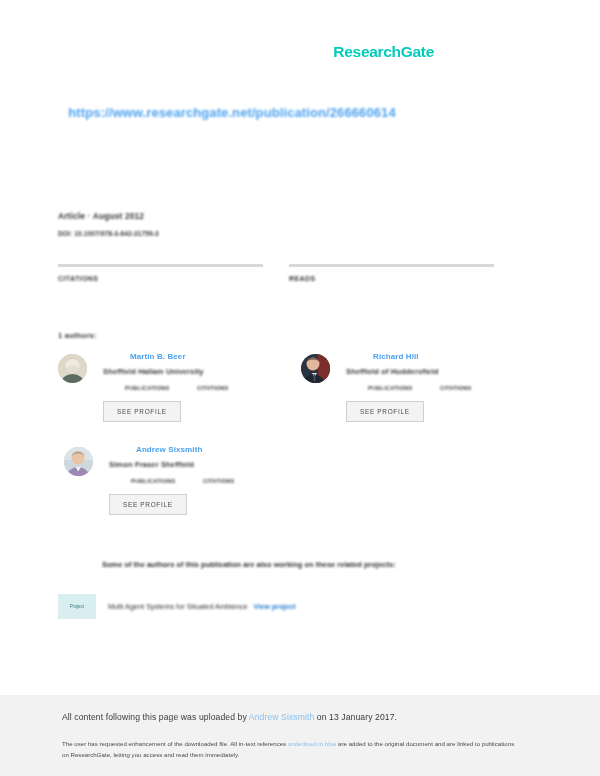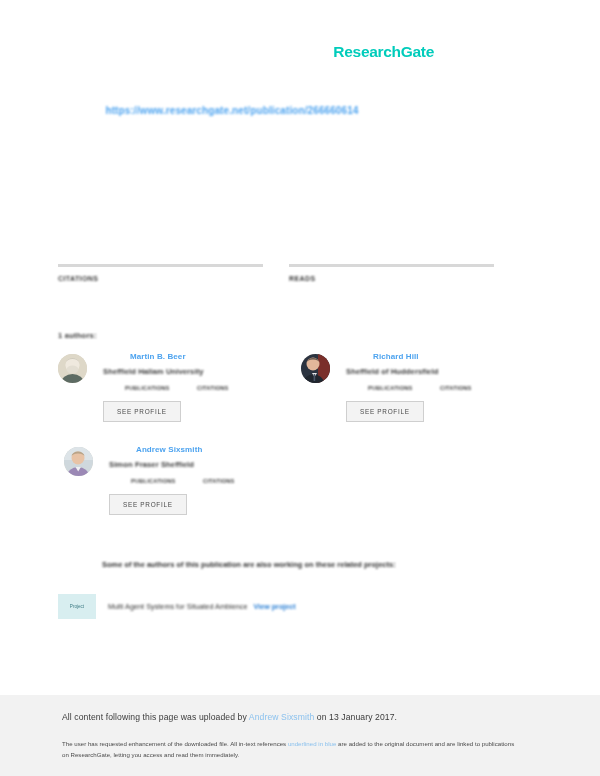--- a/index.html
+++ b/index.html
@@ -36,21 +36,21 @@
     color: #00ccbb;
     filter: blur(0.45px);
   }
 
   
   .url-line {
     position: absolute;
     left: 0; right: 12px;
     top: 105px;
     text-align: center;
-    font-size: 10px;
+    font-size: 13px;
     font-weight: bold;
     color: #4da3ef;
     filter: blur(0.9px);
     letter-spacing: 0.1px;
   }
 
   
   .meta {
     position: absolute;
     left: 58px;
@@ -254,20 +254,24 @@
 </style>
 </head>
 <body>
 
 <div class="page">
 
   <div class="brand">ResearchGate</div>
 
   <div class="url-line">https://www.researchgate.net/publication/266660614</div>
 
+  <div class="meta">
+    <div class="meta-type">Article · August 2012</div>
+    <div class="meta-doi">DOI: 10.1007/978-3-642-31759-3</div>
+  </div>
 
   <div class="stats">
     <div class="stat-col">
       <div class="stat-rule"></div>
       <div class="stat-label">CITATIONS</div>
     </div>
     <div class="stat-col">
       <div class="stat-rule"></div>
       <div class="stat-label">READS</div>
     </div>

